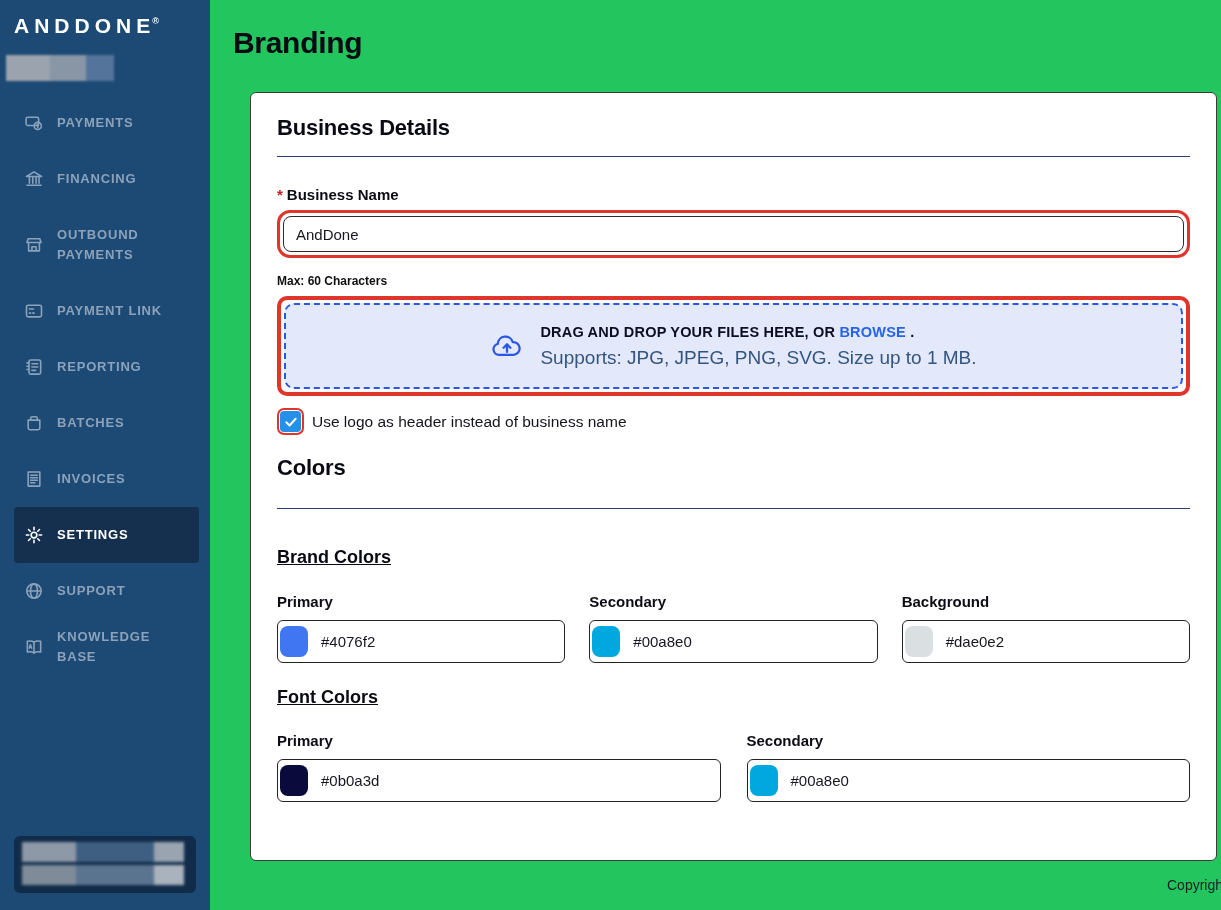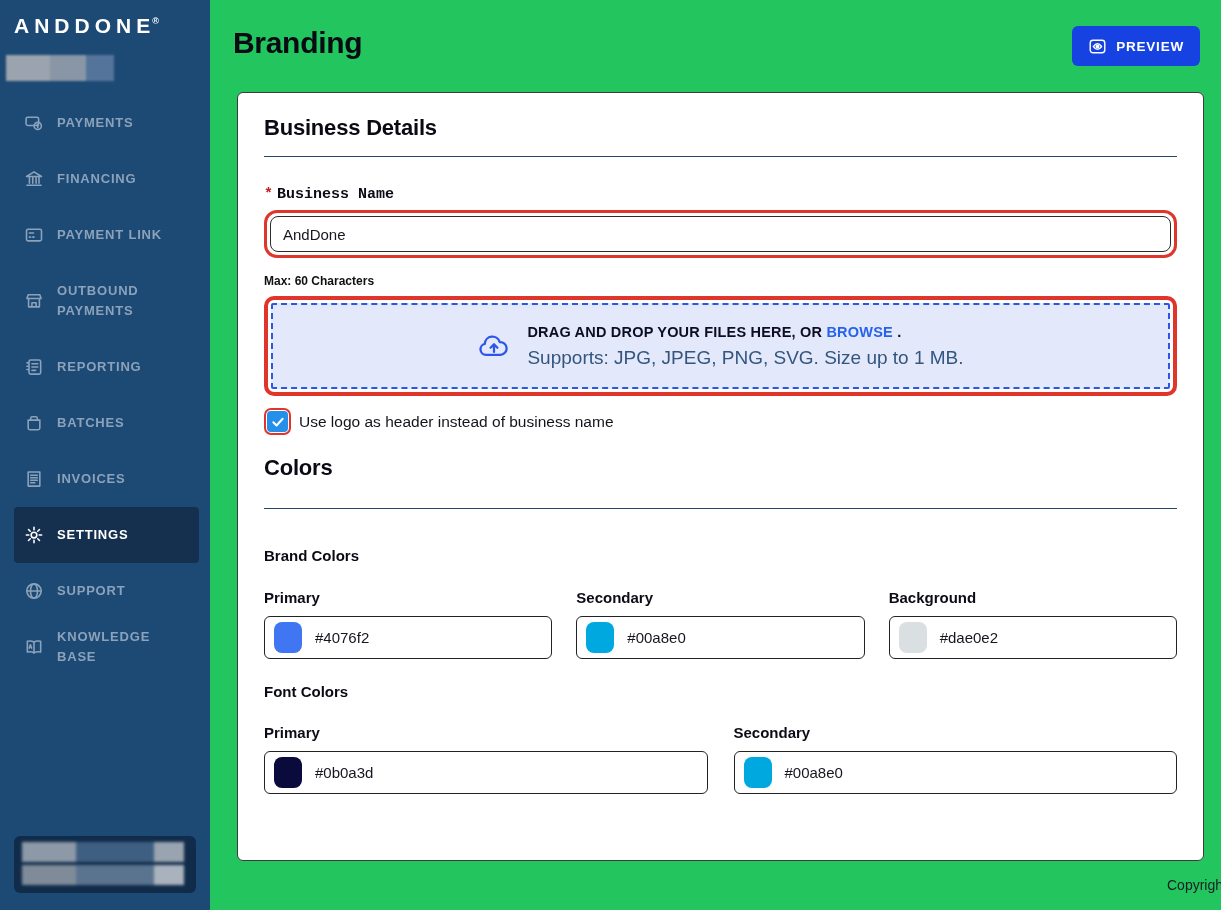--- a/index.html
+++ b/index.html
@@ -38,56 +38,56 @@
   
   .main { flex:1; position:relative; background:#22c55e; }
   .page-header { display:flex; align-items:flex-start; justify-content:space-between;
     padding:26px 21px 0 23px; }
   .page-title { font-size:30px; font-weight:800; letter-spacing:-0.3px; color:#0a0a14; }
   .preview-btn { display:flex; align-items:center; gap:9px; background:var(--accent-blue,#1742e2);
     color:#fff; border:none; border-radius:6px; height:40px; padding:0 16px;
     font-weight:700; font-size:13.5px; letter-spacing:0.8px; cursor:pointer;
     font-family:"Liberation Sans", sans-serif; }
 
-  .card { position:absolute; left:27px; top:92px; width:967px; height:769px;
+  .card { position:absolute; left:40px; top:92px; width:967px; height:769px;
     border:1.5px solid #3c3c3c; border-radius:6px; background:#fff; padding:22px 26px 0 26px; }
   .section-title { font-size:22px; font-weight:800; letter-spacing:-0.2px; color:#0a0a14; }
   .divider { border:none; border-top:1.5px solid var(--divider-navy,#27416b); margin-top:15px; }
 
   .field-label { font-size:15px; font-weight:700; color:#0c0c16; }
   .req { color:#c21d1d; margin-right:4px; }
-  .bn-label { margin-top:29px;font-family:Liberation Mono, monospace; }
+  .bn-label { margin-top:29px; }
   .annot { border:3px solid var(--annotation-red,#e0352b); border-radius:13px; padding:3px; margin-top:7px; }
   .text-input { width:100%; height:36px; border:1.4px solid #2b2b2b; border-radius:8px;
     padding:0 12px; font-size:15px; color:#17171f; font-family:"Liberation Sans", sans-serif;
     outline:none; background:#fff; }
   .hint { font-size:12px; font-weight:600; color:#101010; margin-top:16px; }
 
   .cl-label { margin-top:21px; }
   .annot-drop { border:4px solid var(--annotation-red,#e0352b); border-radius:10px; padding:3px; margin-top:8px; }
   .dropzone { height:86px; background:var(--dropzone-bg,#e4e8fb);
-    border:2px dashed var(--dropzone-border,#2b57e8); border-radius:2px;
+    border:2px dashed var(--dropzone-border,#2b57e8); border-radius:10px;
     display:flex; align-items:center; justify-content:center; gap:16px; cursor:pointer; }
   .drop-text-main { font-size:14.5px; font-weight:800; letter-spacing:0.2px; color:#0d0d21; }
   .browse-link { color:var(--link-blue,#2563eb); cursor:pointer; }
   .drop-text-sub { font-size:19px; color:#33567f; margin-top:7px; }
 
   .cb-row { display:flex; align-items:center; margin-top:12px; }
   .cb-annot { border:2.5px solid var(--annotation-red,#e0352b); border-radius:7px; padding:1px; display:inline-flex; }
   .checkbox { width:21px; height:21px; background:var(--checkbox-blue,#2490ea); border-radius:4px;
     display:flex; align-items:center; justify-content:center; cursor:pointer; }
   .cb-label { font-size:15.5px; color:#14141c; margin-left:8px; }
 
   .colors-title { margin-top:20px; }
   .divider2 { margin-top:27px; }
-  .sub-title { font-size:15px; font-weight:800; margin-top:38px; color:#0a0a14; }
+  .sub-title { font-size:18px; font-weight:800; margin-top:38px; color:#0a0a14;text-decoration:underline; }
   .swatch-grid { display:grid; grid-template-columns:1fr 1fr 1fr; column-gap:24px; margin-top:25px; }
   .swatch-grid.two { grid-template-columns:1fr 1fr; column-gap:26px; margin-top:24px; }
   .swatch-field { margin-top:10px; height:43px; border:1.4px solid #232323; border-radius:6px;
-    display:flex; align-items:center; padding-left:9px; cursor:pointer; background:#fff; }
+    display:flex; align-items:center; padding-left:2px; cursor:pointer; background:#fff; }
   .swatch { width:28px; height:31px; border-radius:8px; }
   .hex { font-size:15px; color:#161620; margin-left:13px; }
 
   .footer { position:absolute; left:957px; top:877px; font-size:14px; color:#1c1c24;
     white-space:nowrap; }
 </style>
 </head>
 <body>
 
 <div class="app">
@@ -113,37 +113,37 @@
         <span class="nlabel">PAYMENTS</span>
       </div>
       <div class="nav-item">
         <span class="nicon">
           <svg width="20" height="20" viewBox="0 0 24 24" fill="none" stroke="currentColor" stroke-width="1.9" stroke-linecap="round" stroke-linejoin="round">
               <path d="M3 9l9-5.5L21 9M4 9h16M6.5 9v8M10.5 9v8M14.5 9v8M18 9v8M3.5 19.5h17"></path>
             </svg>
         </span>
         <span class="nlabel">FINANCING</span>
       </div>
+      <div class="nav-item tall">
+        <span class="nicon">
+          <svg width="20" height="20" viewBox="0 0 24 24" fill="none" stroke="currentColor" stroke-width="1.9" stroke-linecap="round" stroke-linejoin="round">
+              <path d="M5 4.5h14l1.5 4.5h-17z"></path>
+              <path d="M5.5 9v10h13V9M9.5 19v-5h5v5"></path>
+            </svg>
+        </span>
+        <span class="nlabel">OUTBOUND PAYMENTS</span>
+      </div>
       <div class="nav-item">
         <span class="nicon">
           <svg width="20" height="20" viewBox="0 0 24 24" fill="none" stroke="currentColor" stroke-width="1.9" stroke-linecap="round" stroke-linejoin="round">
               <rect x="3" y="5" width="18" height="14" rx="2"></rect>
               <path d="M6.5 9.5h5M6.5 14.5h1.6M10.5 14.5h1.6"></path>
             </svg>
         </span>
         <span class="nlabel">PAYMENT LINK</span>
-      </div>
-      <div class="nav-item tall">
-        <span class="nicon">
-          <svg width="20" height="20" viewBox="0 0 24 24" fill="none" stroke="currentColor" stroke-width="1.9" stroke-linecap="round" stroke-linejoin="round">
-              <path d="M5 4.5h14l1.5 4.5h-17z"></path>
-              <path d="M5.5 9v10h13V9M9.5 19v-5h5v5"></path>
-            </svg>
-        </span>
-        <span class="nlabel">OUTBOUND PAYMENTS</span>
       </div>
       <div class="nav-item">
         <span class="nicon">
           <svg width="20" height="20" viewBox="0 0 24 24" fill="none" stroke="currentColor" stroke-width="1.9" stroke-linecap="round" stroke-linejoin="round">
               <rect x="6" y="3.5" width="14" height="17" rx="2"></rect>
               <path d="M9.5 8h7M9.5 12h7M9.5 16h4.5M3.5 7h2M3.5 11h2M3.5 15h2"></path>
             </svg>
         </span>
         <span class="nlabel">REPORTING</span>
       </div>
@@ -206,30 +206,20 @@
           <div></div>
           <div></div>
         </div>
     </div>
   </aside>
 
   <main class="main">
 
     <div class="page-header">
       <h1 class="page-title">Branding</h1>
-      <button class="preview-btn">
-        <span style="display:flex;">
-          <svg width="19" height="19" viewBox="0 0 24 24" fill="none" stroke="#fff" stroke-width="1.8" stroke-linecap="round" stroke-linejoin="round">
-              <rect x="2.8" y="4" width="18.4" height="16" rx="3.5"></rect>
-              <path d="M6.8 12c1.9-2.5 3.6-3.6 5.2-3.6s3.3 1.1 5.2 3.6c-1.9 2.5-3.6 3.6-5.2 3.6S8.7 14.5 6.8 12z"></path>
-              <circle cx="12" cy="12" r="1.6" fill="#fff"></circle>
-            </svg>
-        </span>
-        <span>PREVIEW</span>
-      </button>
     </div>
 
     <section class="card">
 
       <h2 class="section-title">Business Details</h2>
       <hr class="divider">
 
       <div class="field-label bn-label"><span class="req">*</span><span>Business Name</span></div>
 
       <div class="annot">

